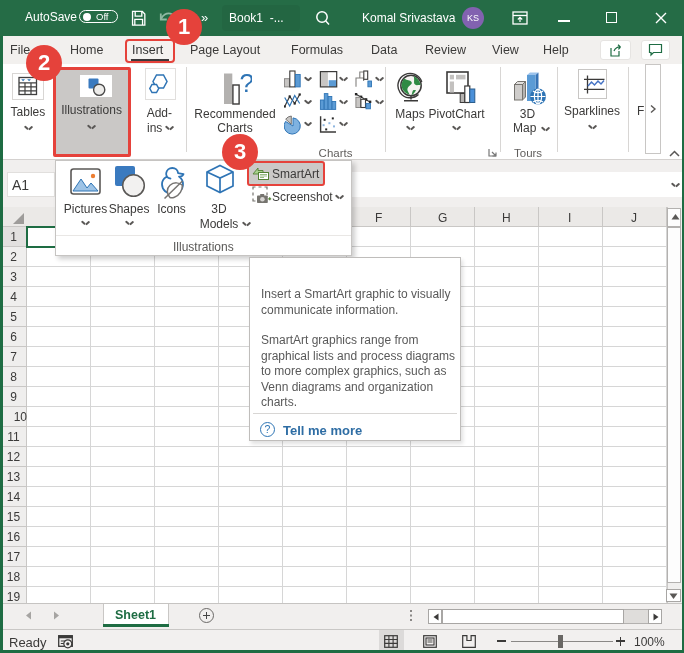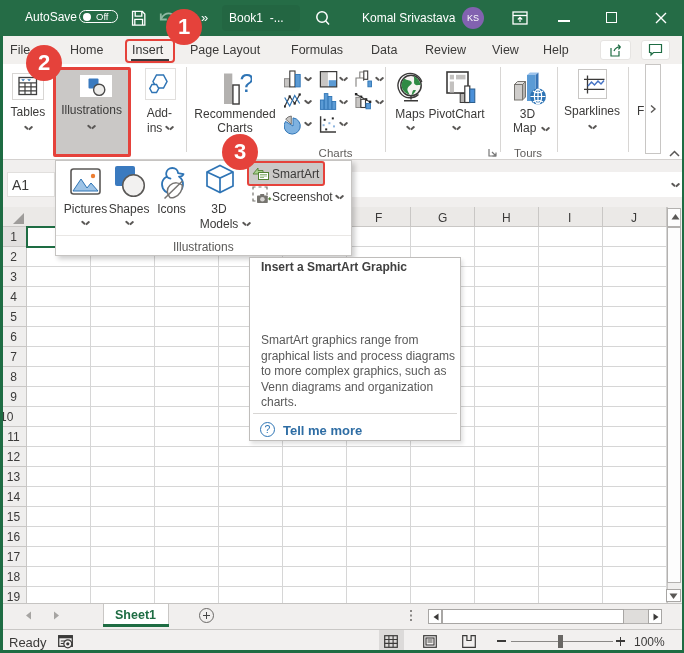--- a/index.html
+++ b/index.html
@@ -283,21 +283,21 @@
 <div id="rownums" style="left:0;top:227px;width:27px;height:376px;z-index:3;">
       <div style="position:absolute;left:0;width:27px;top:3px;font-size:12px;color:#3b3a39;text-align:center;">1</div>
       <div style="position:absolute;left:0;width:27px;top:23px;font-size:12px;color:#3b3a39;text-align:center;">2</div>
       <div style="position:absolute;left:0;width:27px;top:43px;font-size:12px;color:#3b3a39;text-align:center;">3</div>
       <div style="position:absolute;left:0;width:27px;top:63px;font-size:12px;color:#3b3a39;text-align:center;">4</div>
       <div style="position:absolute;left:0;width:27px;top:83px;font-size:12px;color:#3b3a39;text-align:center;">5</div>
       <div style="position:absolute;left:0;width:27px;top:103px;font-size:12px;color:#3b3a39;text-align:center;">6</div>
       <div style="position:absolute;left:0;width:27px;top:123px;font-size:12px;color:#3b3a39;text-align:center;">7</div>
       <div style="position:absolute;left:0;width:27px;top:143px;font-size:12px;color:#3b3a39;text-align:center;">8</div>
       <div style="position:absolute;left:0;width:27px;top:163px;font-size:12px;color:#3b3a39;text-align:center;">9</div>
-      <div style="position:absolute;left:0;width:27px;top:183px;font-size:12px;color:#3b3a39;text-align:left;">10</div>
+      <div style="position:absolute;left:0;width:27px;top:183px;font-size:12px;color:#3b3a39;text-align:right;">10</div>
       <div style="position:absolute;left:0;width:27px;top:203px;font-size:12px;color:#3b3a39;text-align:center;">11</div>
       <div style="position:absolute;left:0;width:27px;top:223px;font-size:12px;color:#3b3a39;text-align:center;">12</div>
       <div style="position:absolute;left:0;width:27px;top:243px;font-size:12px;color:#3b3a39;text-align:center;">13</div>
       <div style="position:absolute;left:0;width:27px;top:263px;font-size:12px;color:#3b3a39;text-align:center;">14</div>
       <div style="position:absolute;left:0;width:27px;top:283px;font-size:12px;color:#3b3a39;text-align:center;">15</div>
       <div style="position:absolute;left:0;width:27px;top:303px;font-size:12px;color:#3b3a39;text-align:center;">16</div>
       <div style="position:absolute;left:0;width:27px;top:323px;font-size:12px;color:#3b3a39;text-align:center;">17</div>
       <div style="position:absolute;left:0;width:27px;top:343px;font-size:12px;color:#3b3a39;text-align:center;">18</div>
       <div style="position:absolute;left:0;width:27px;top:363px;font-size:12px;color:#3b3a39;text-align:center;">19</div>
     </div>
@@ -420,21 +420,21 @@
  <rect x="8.2" y="8" width="4" height="2" fill="#76746f"></rect>
  <circle cx="10.4" cy="13.2" r="2.3" fill="#d6d4d2"></circle>
  <path d="M16.2 12.8 H19.2 M17.7 11.3 V14.3" stroke="#538135" stroke-width="1.2"></path>
 </svg>
 <div class="t" style="left:272px;top:190px;font-size:12px;z-index:21;">Screenshot</div>
 <div class="chev" style="left:335px;top:193px;z-index:21;"></div>
 <div style="left:56px;top:234.5px;width:295px;height:1px;background:#e9e7e5;z-index:21;"></div>
 <div class="t" style="left:173px;top:239.5px;font-size:12px;color:#595856;z-index:21;">Illustrations</div>
 
 <div id="tooltip" style="left:248.5px;top:256.5px;width:212px;height:184px;background:#fff;border:1px solid #bfbdbb;box-shadow:2px 3px 4px rgba(0,0,0,0.12);z-index:30;"></div>
-<div class="t" style="left:261px;top:259.5px;font-size:12px;font-weight:bold;color:#404040;z-index:31;">Insert a SmartArt Graphic</div>
+<div class="t" style="left:261px;top:287px;font-size:12px;line-height:15.6px;color:#595959;z-index:31;">Insert a SmartArt graphic to visually<br>communicate information.</div>
 <div class="t" style="left:261px;top:333px;font-size:12px;line-height:15.6px;color:#595959;z-index:31;">SmartArt graphics range from<br>graphical lists and process diagrams<br>to more complex graphics, such as<br>Venn diagrams and organization<br>charts.</div>
 <div style="left:252.5px;top:412.5px;width:204px;height:1px;background:#d8d6d4;z-index:31;"></div>
 <div style="left:260px;top:421.5px;width:15px;height:15px;border:1.4px solid #2e75b5;border-radius:50%;color:#2e75b5;font-size:10.5px;text-align:center;line-height:13px;z-index:31;">?</div>
 <div class="t" style="left:283px;top:422.5px;font-size:13px;font-weight:bold;color:#2e6da4;z-index:31;">Tell me more</div>
 
 <div class="circle" style="left:166px;top:9px;">1</div>
 <div class="circle" style="left:26px;top:44.5px;">2</div>
 <div class="circle" style="left:222px;top:134px;">3</div>
 
 </div>

